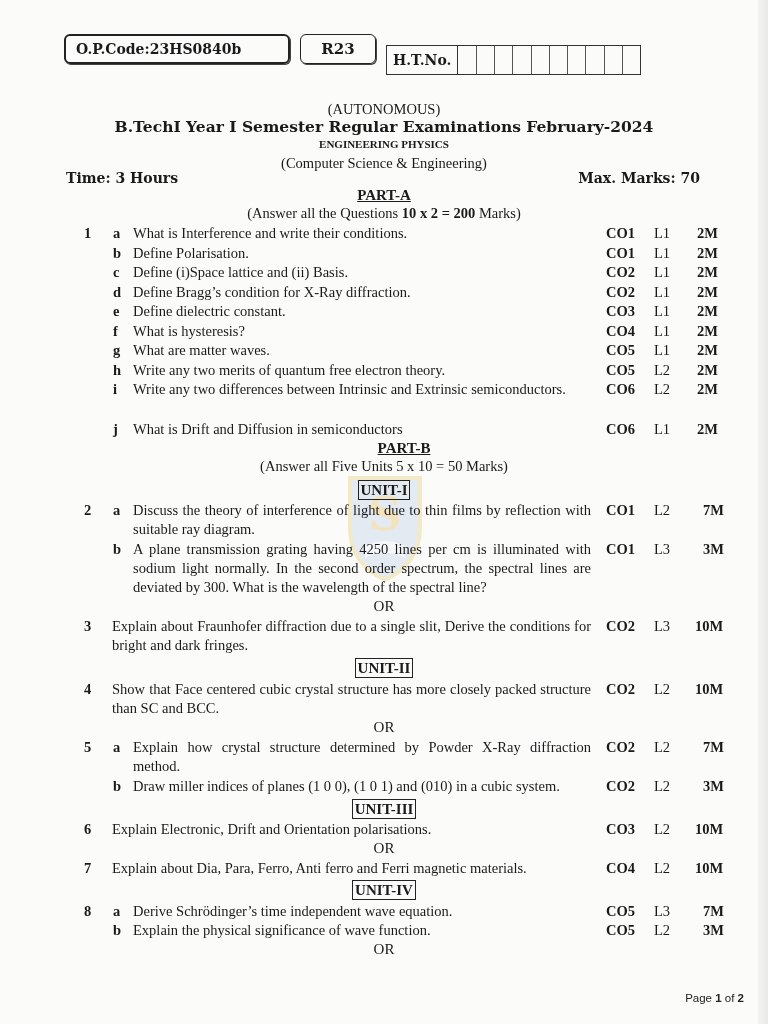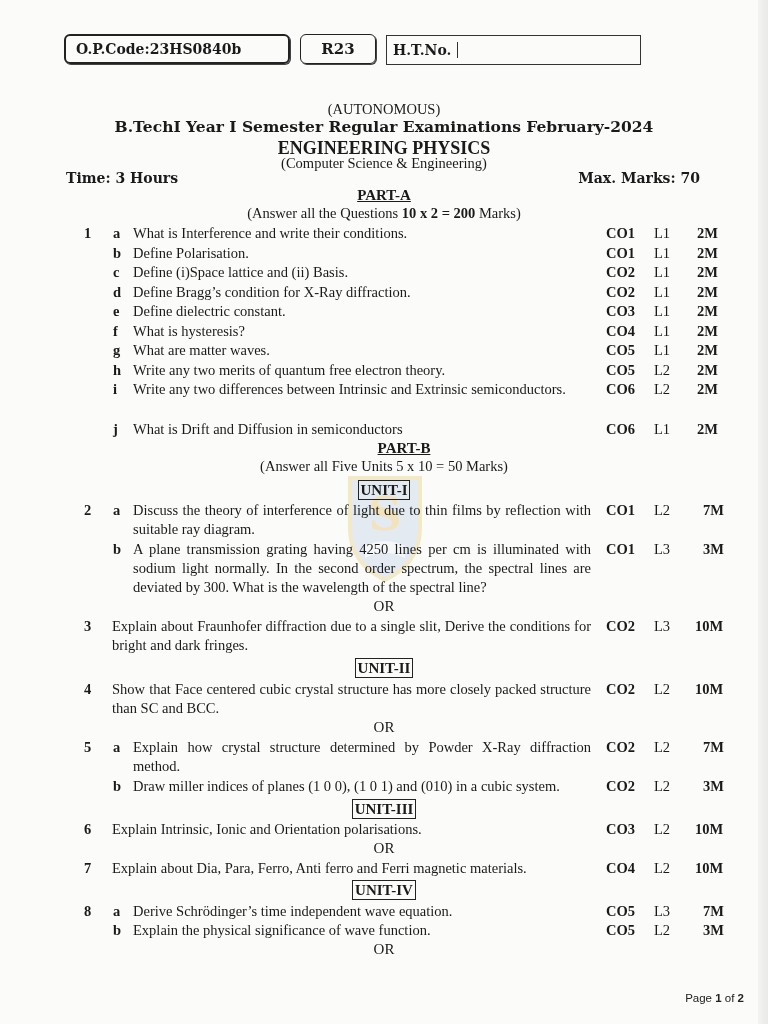--- a/index.html
+++ b/index.html
@@ -11,30 +11,30 @@
     position: relative;
   }
   .page { position: absolute; left: 0; top: 0; width: 768px; height: 928px; }
   .rightshade { position:absolute; right:0; top:0; width:10px; height:1024px; background: linear-gradient(to right, #f3f3f2, #e9e9e8); }
 
   
   .hdr { position: absolute; top: 34px; left: 64px; height: 30px; display: flex; gap: 10px; }
   .box { border: 1.6px solid #222; border-radius: 6px; display:flex; align-items:center; font-family: "DejaVu Serif", serif; font-weight: bold; font-size: 14px; box-shadow: 1px 1px 0 #444; }
   .box.code { width: 212px; padding-left: 10px; border-width: 2.5px; }
   .box.reg { width: 74px; justify-content: center; font-size: 15px; text-align: center; }
-  .ht { display:flex; border: 1.6px solid #333; height: 28px; margin-top: 1px; align-items: center; }
+  .ht { display:flex; border: 1.6px solid #333; height: 28px; margin-top: 11px; }
   .ht .lbl { padding: 0 6px; display:flex; align-items:center; font-family: "DejaVu Serif", serif; font-weight: bold; font-size: 14px; border-right: 1.5px solid #333; }
   .ht .cell { width: 17.3px; border-right: 1px solid #555; }
   .ht .cell:last-child { border-right: none; }
 
   .center { position: absolute; left: 0; width: 768px; text-align: center; }
   .inst { top: 84px; font-weight: bold; font-size: 15px; }
   .auto { top: 101px; font-size: 14.5px; }
   .exam { top: 117px; font-family: "DejaVu Serif", serif; font-weight: bold; font-size: 15.5px; }
-  .subj { top: 138px; font-weight: bold; font-size: 18px; }
+  .subj { top: 138px; font-weight: bold; font-size: 11px; }
   .dept { top: 155px; font-size: 14.5px; }
   .time { position:absolute; left: 66px; top: 170px; font-family: "DejaVu Serif", serif; font-weight:bold; font-size: 14px; }
   .max { position:absolute; right: 68px; top: 170px; font-family: "DejaVu Serif", serif; font-weight:bold; font-size: 14px; }
   .parta { top: 187px; font-weight:bold; font-size: 15px; }
   .parta span, .partb span { text-decoration: underline; }
   .inst-a { top: 205px; font-size: 14.5px; }
 
   
   .q { position: absolute; left: 0; width: 768px; font-size: 14.5px; line-height: 19px; }
   .q .num { position:absolute; left: 84px; font-weight: bold; }
@@ -221,21 +221,21 @@
     <span class="txt" style="text-align:left;width:470px">Draw miller indices of planes (1 0 0), (1 0 1) and (010) in a cubic system.</span>
     <span class="co">CO2</span>
     <span class="lv">L2</span>
     <span class="mk" style="left:703px">3M</span>
   </div>
 
   <div class="unit" style="top:799px"><span>UNIT-III</span></div>
 
   <div class="q" style="top:820px">
     <span class="num">6</span>
-    <span class="txt wide" style="text-align:left">Explain Intrinsic, Ionic and Orientation polarisations.</span>
+    <span class="txt wide" style="text-align:left">Explain Electronic, Drift and Orientation polarisations.</span>
     <span class="co">CO3</span>
     <span class="lv">L2</span>
     <span class="mk" style="left:695px">10M</span>
   </div>
   <div class="or" style="top:840px">OR</div>
   <div class="q" style="top:859px">
     <span class="num">7</span>
     <span class="txt wide" style="text-align:left">Explain about Dia, Para, Ferro, Anti ferro and Ferri magnetic materials.</span>
     <span class="co">CO4</span>
     <span class="lv">L2</span>

